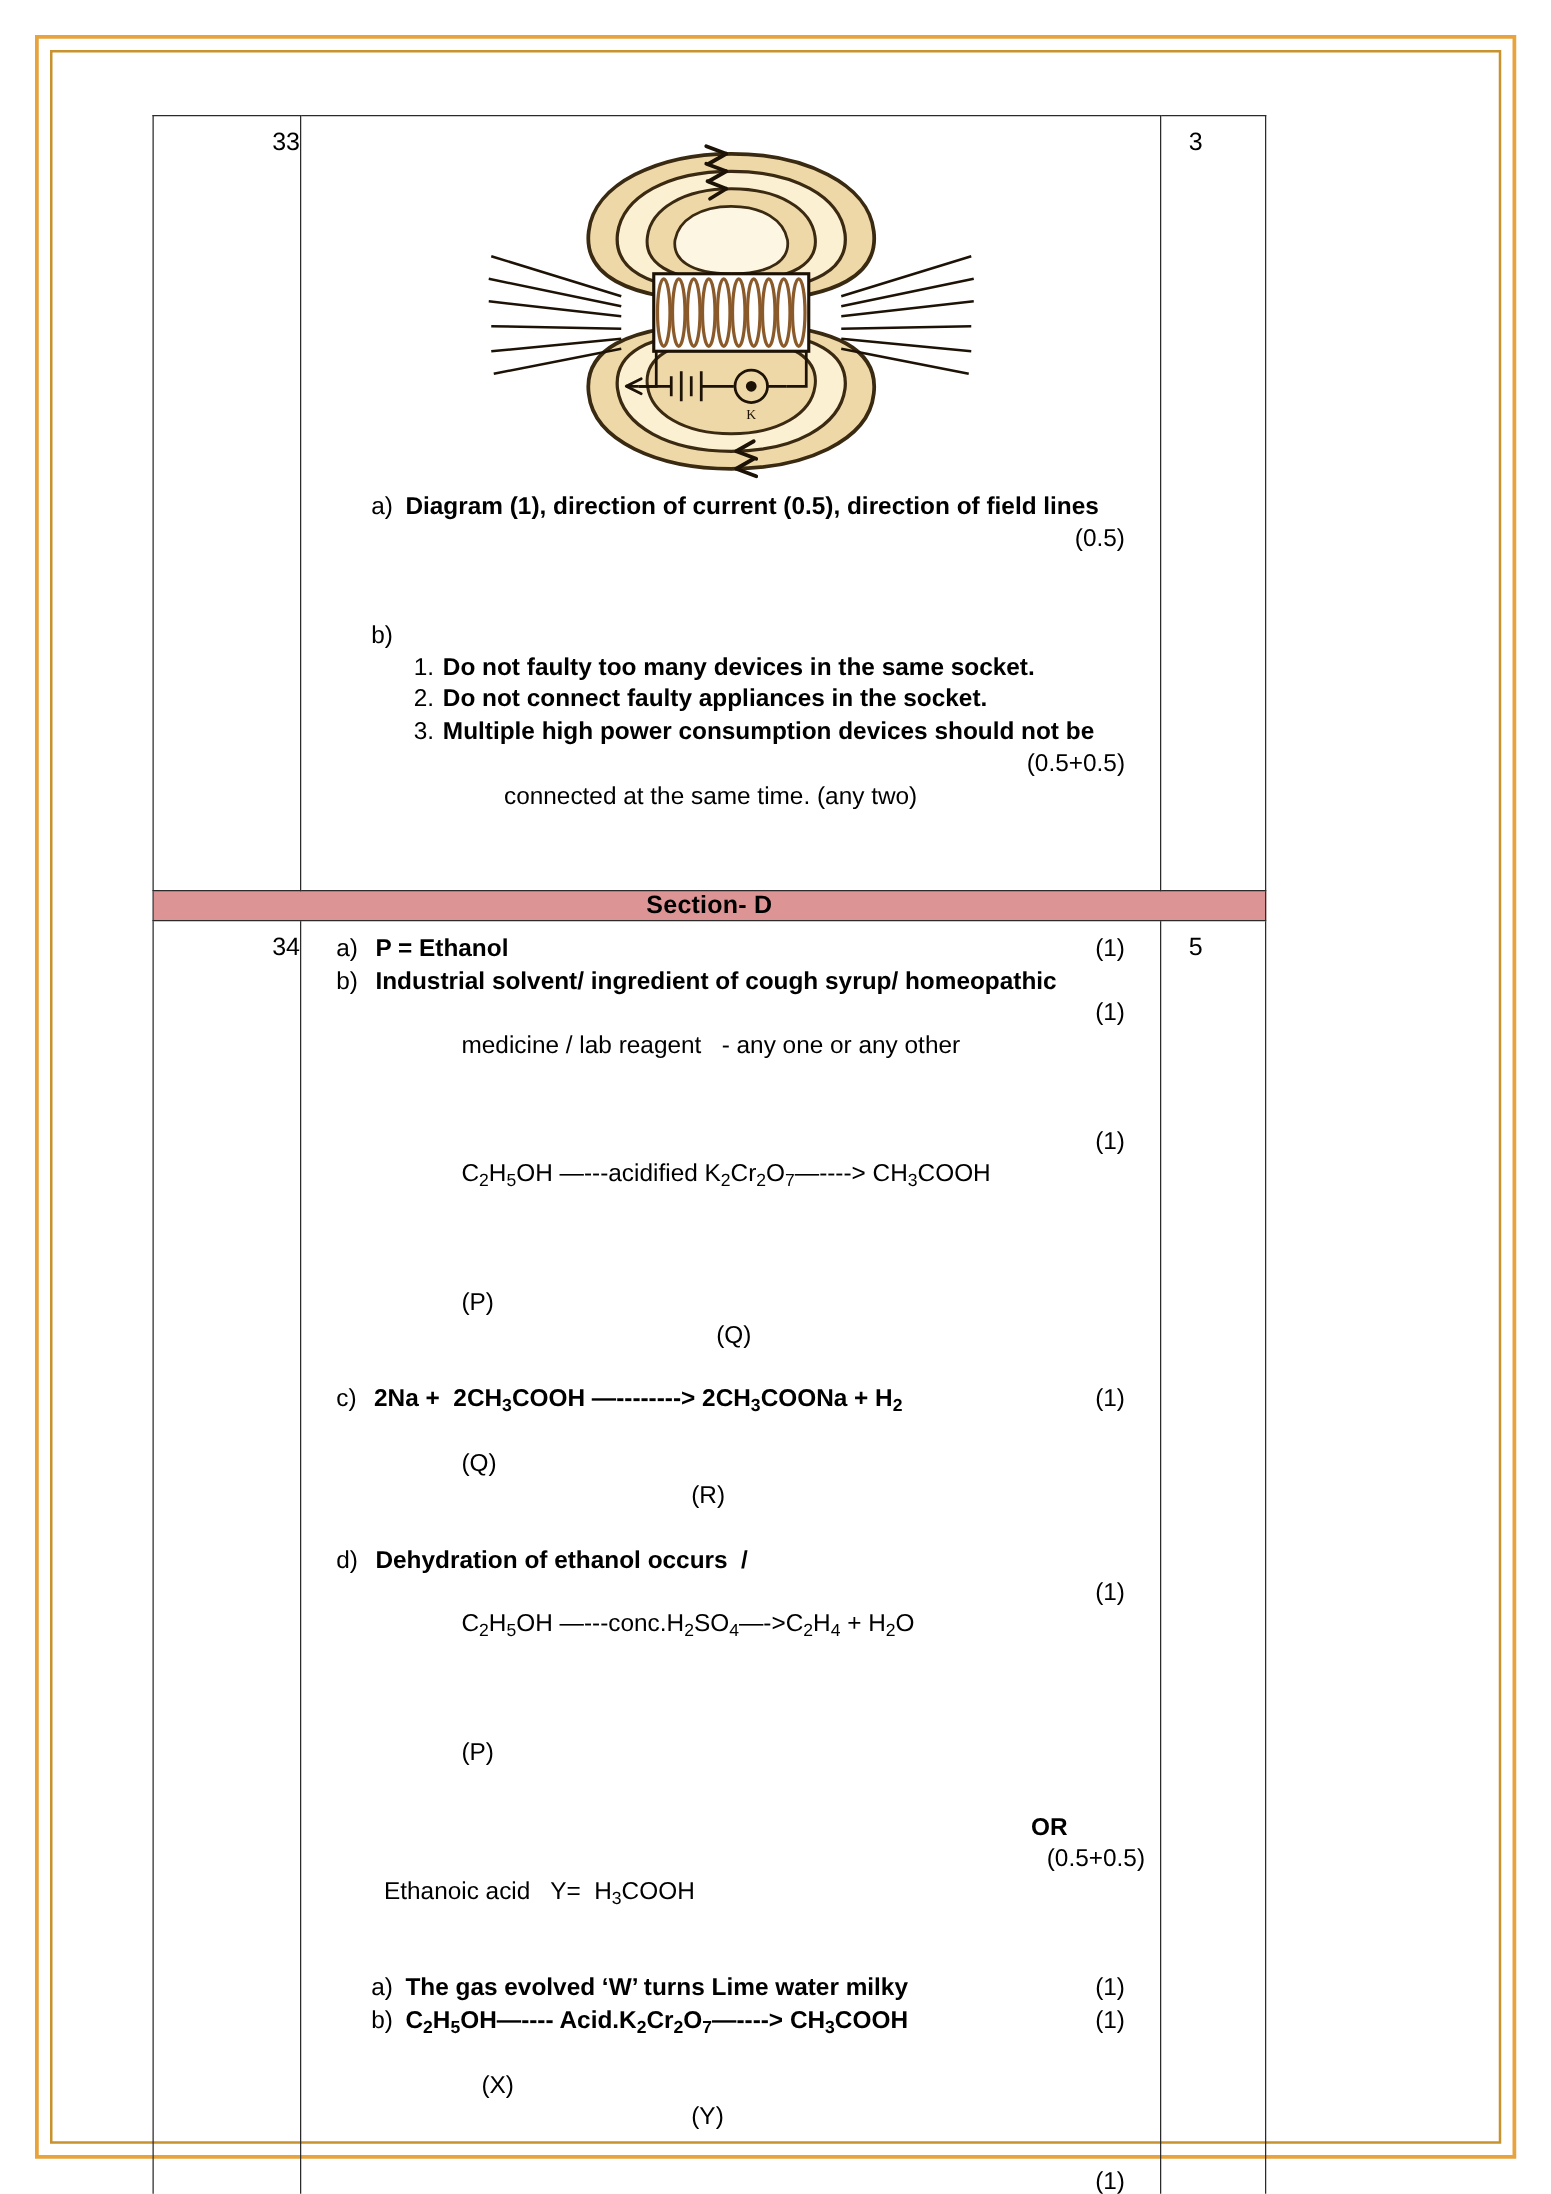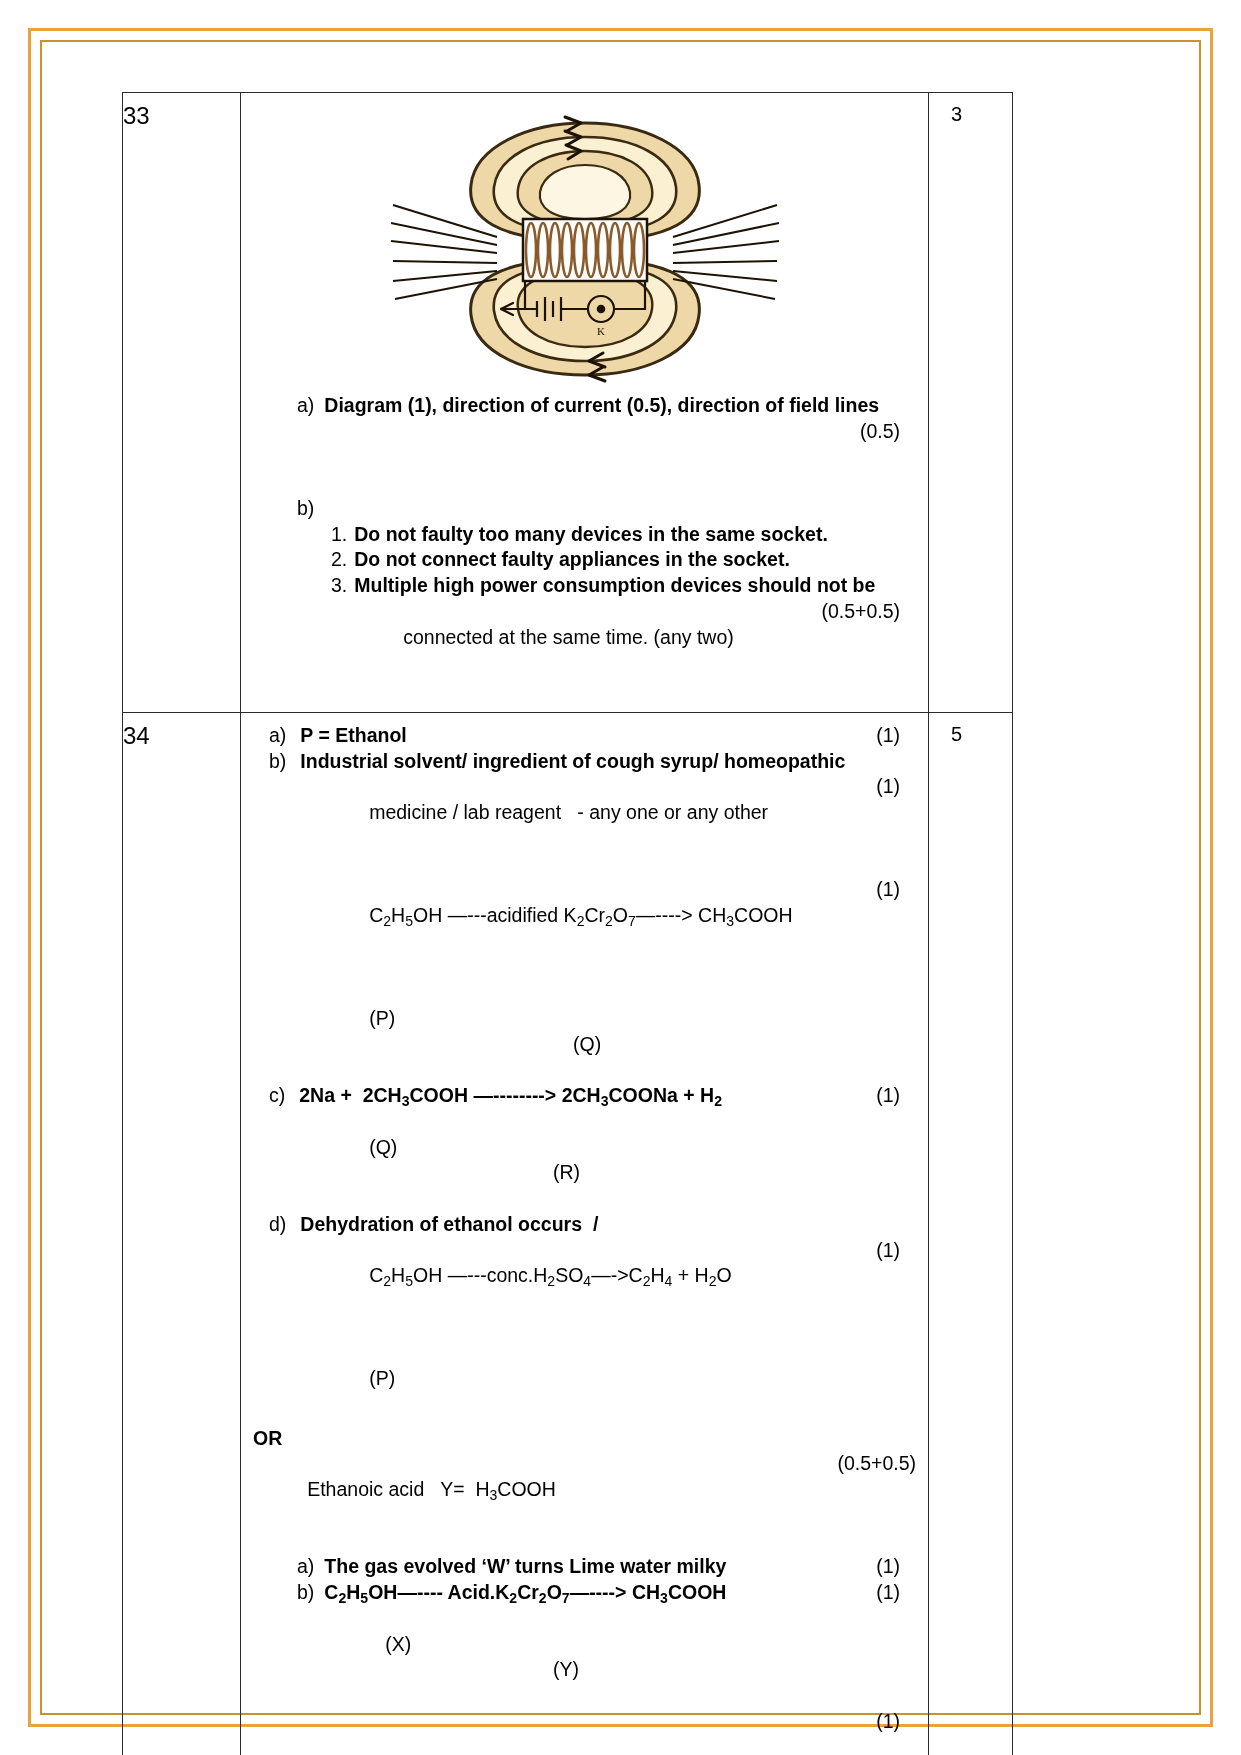--- a/index.html
+++ b/index.html
@@ -46,22 +46,22 @@
   table.answer-table td {
     border: 1px solid #2b2b2b;
     vertical-align: top;
     padding: 0;
   }
   .col-qno { width: 118px; }
   .col-body { width: 688px; }
   .col-marks { width: 84px; }
 
   .qno {
-    text-align: left;
-    font-size: 24px;
+    text-align: right;
+    font-size: 20px;
     padding-top: 9px;
     line-height: 1.2;
   }
   .marks {
     text-align: center;
     font-size: 20px;
     padding-top: 9px;
     padding-left: 14px;
     line-height: 1.2;
   }
@@ -95,21 +95,21 @@
   .rmark-wide {
     position: absolute;
     right: 0px;
     top: 0;
   }
   .indent1 { padding-left: 16px; }
   .indent2 { padding-left: 44px; }
   .indent3 { padding-left: 62px; }
   .indent4 { padding-left: 78px; }
   .indent5 { padding-left: 96px; }
-  .center-line { text-align: left; font-weight: bold; }
+  .center-line { text-align: right; font-weight: bold; }
   .spacer-sm { height: 8px; }
   sub {
     font-size: 0.72em;
     vertical-align: baseline;
     position: relative;
     bottom: -0.26em;
   }
 
   
   .li {
@@ -254,20 +254,25 @@
           <span class="rmark">(0.5+0.5)</span>
         </div>
 
       </div>
     </td>
     <td class="col-marks">
       <div class="marks left-align">3</div>
     </td>
   </tr>
 
+  <tr>
+    <td colspan="3" class="section-header">
+      <span>Section- D</span>
+    </td>
+  </tr>
 
   <tr>
     <td class="col-qno">
       <div class="qno">34</div>
     </td>
     <td class="col-body">
       <div class="body-cell" style="padding-top:10px">
 
         <div class="li indent1">
           <span class="mk">a)</span>

